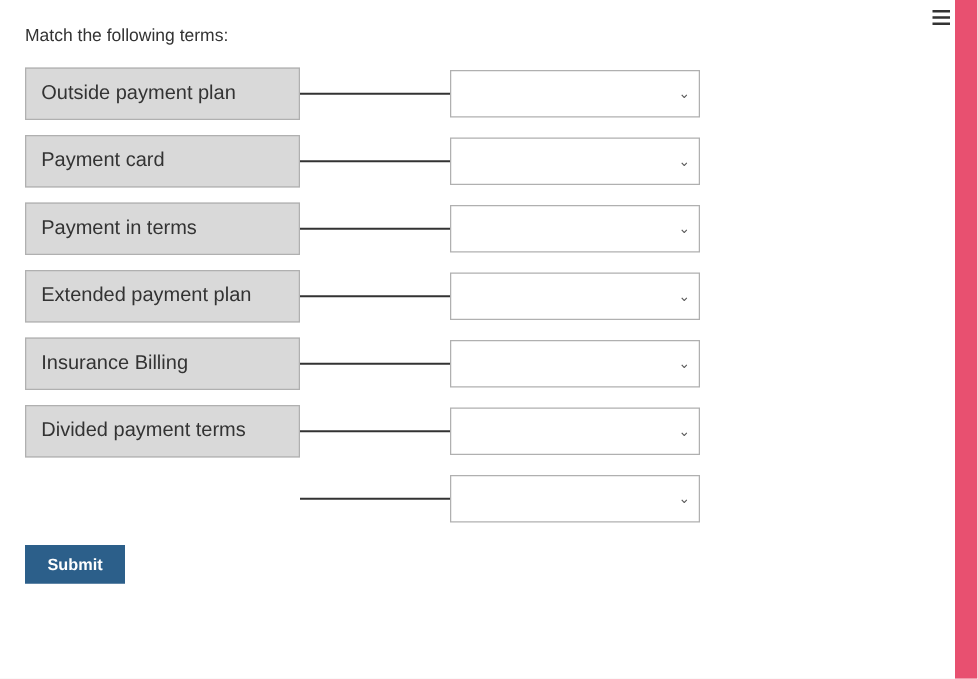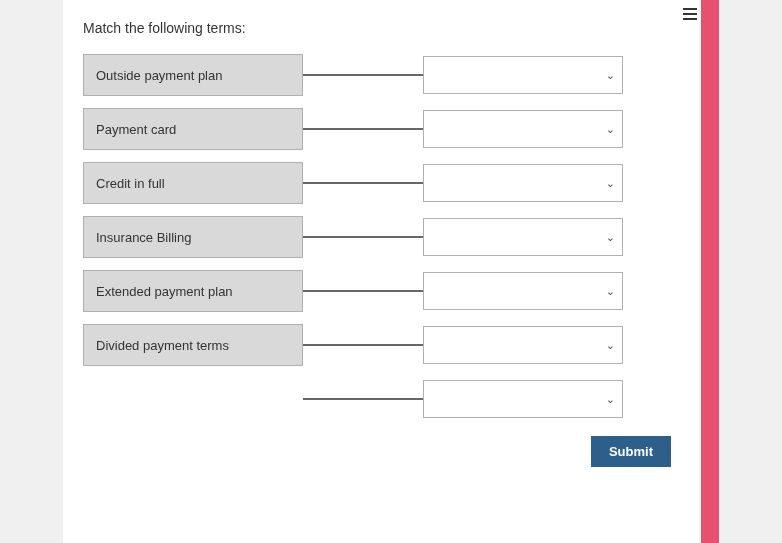--- a/index.html
+++ b/index.html
@@ -7,21 +7,21 @@
     body {
       font-family: Arial, sans-serif;
       background: #f0f0f0;
       display: flex;
       justify-content: center;
       align-items: center;
       min-height: 100vh;
     }
 
     .page-container {
-      width: 656px;
+      width: 782px;
       min-height: 543px;
       background: #fff;
       position: relative;
       display: flex;
       flex-direction: row;
     }
 
     
     .right-bar {
       width: 18px;
@@ -73,21 +73,21 @@
       flex-direction: column;
       gap: 12px;
       width: 220px;
       flex-shrink: 0;
     }
 
     .term-box {
       background: #d9d9d9;
       border: 1px solid #b0b0b0;
       padding: 10px 12px;
-      font-size: 13px;
+      font-size: 16px;
       color: #333;
       min-height: 42px;
       display: flex;
       align-items: center;
     }
 
     
     .connectors {
       width: 120px;
       flex-shrink: 0;
@@ -140,21 +140,21 @@
       right: 8px;
       top: 50%;
       transform: translateY(-50%);
       pointer-events: none;
       font-size: 11px;
       color: #555;
     }
 
     .submit-row {
       display: flex;
-      justify-content: flex-end;
+      justify-content: flex-start;
       margin-top: 16px;
       padding-right: 0px;
     }
 
     .submit-btn {
       background: #2c5f8a;
       color: #fff;
       border: none;
       padding: 8px 18px;
       font-size: 13px;
@@ -183,27 +183,27 @@
 
       <div class="left-terms">
 
         <div class="term-box">
           <span>Outside payment plan</span>
         </div>
         <div class="term-box">
           <span>Payment card</span>
         </div>
         <div class="term-box">
-          <span>Credit in full</span>
+          <span>Payment in terms</span>
+        </div>
+        <div class="term-box">
+          <span>Extended payment plan</span>
         </div>
         <div class="term-box">
           <span>Insurance Billing</span>
-        </div>
-        <div class="term-box">
-          <span>Extended payment plan</span>
         </div>
         <div class="term-box">
           <span>Divided payment terms</span>
         </div>
 
       </div>
 
       <div class="connectors">
         <svg class="connector-lines" xmlns="http://www.w3.org/2000/svg" preserveAspectRatio="none">
 

